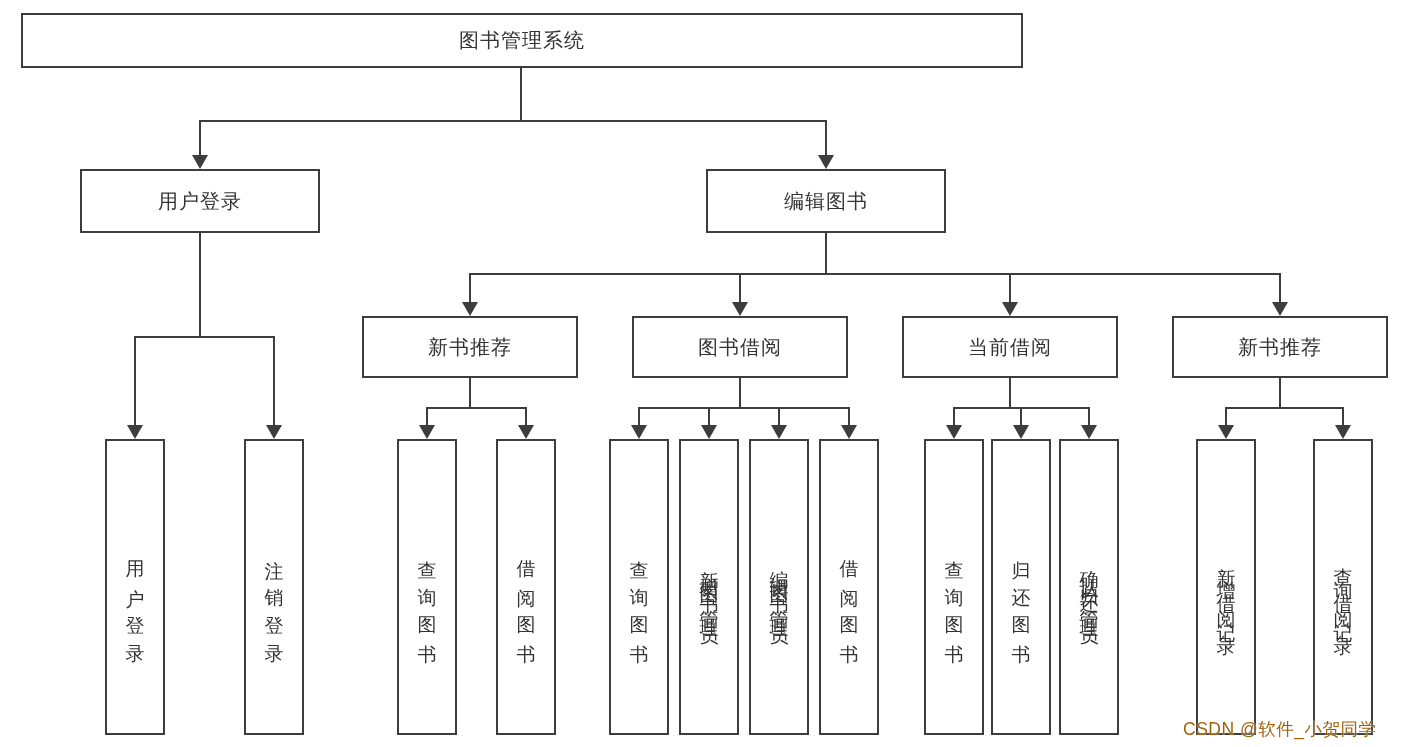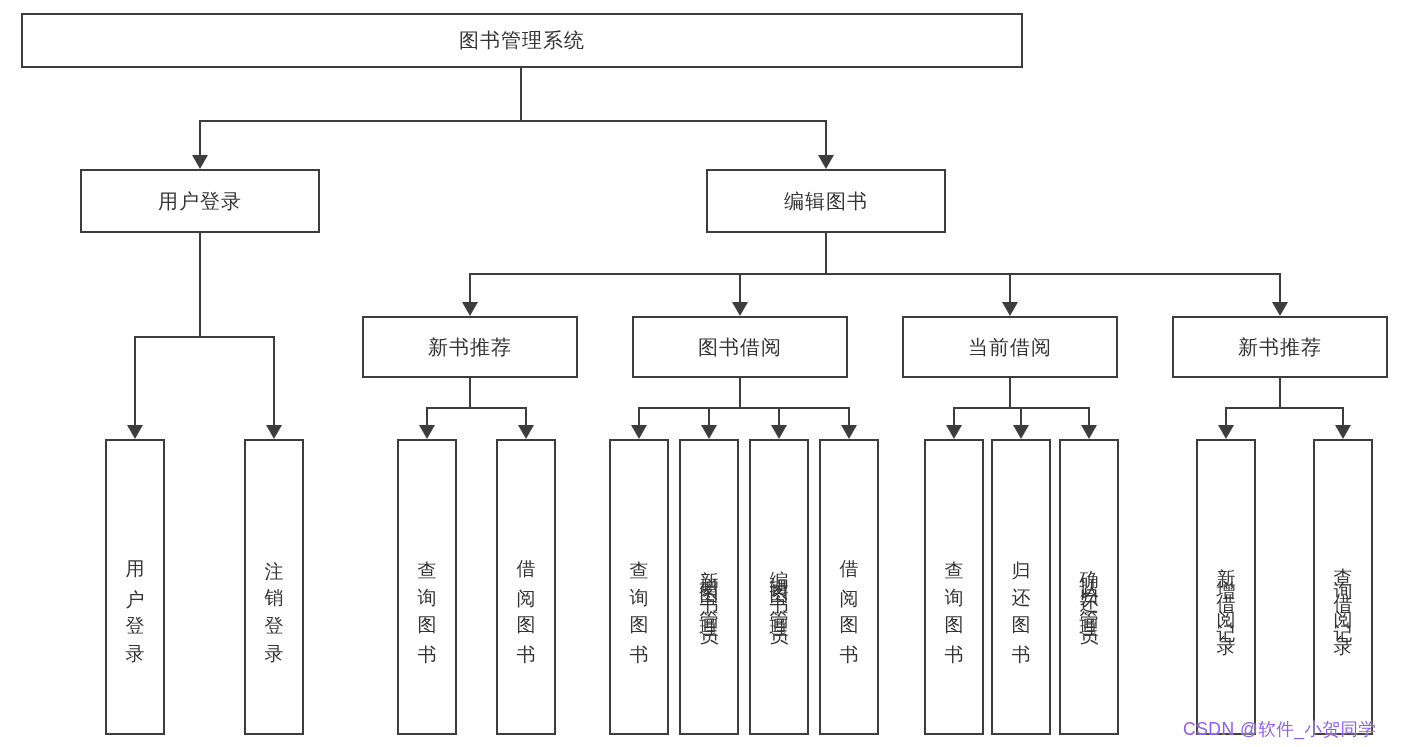--- a/index.html
+++ b/index.html
@@ -55,21 +55,21 @@
     width: 0; height: 0;
     border-left: 8px solid transparent;
     border-right: 8px solid transparent;
     border-top: 14px solid #3d3d3d;
   }
   .watermark {
     position: absolute;
     left: 1183px;
     top: 717px;
     font-size: 17.5px;
-    color: #8b5cf6;
+    color: #a16207;
     letter-spacing: 0.5px;
     text-shadow: 0 0 2px #ffffff;
     z-index: 5;
     white-space: nowrap;
   }
 </style>
 </head>
 <body>
 
 <div class="canvas">

